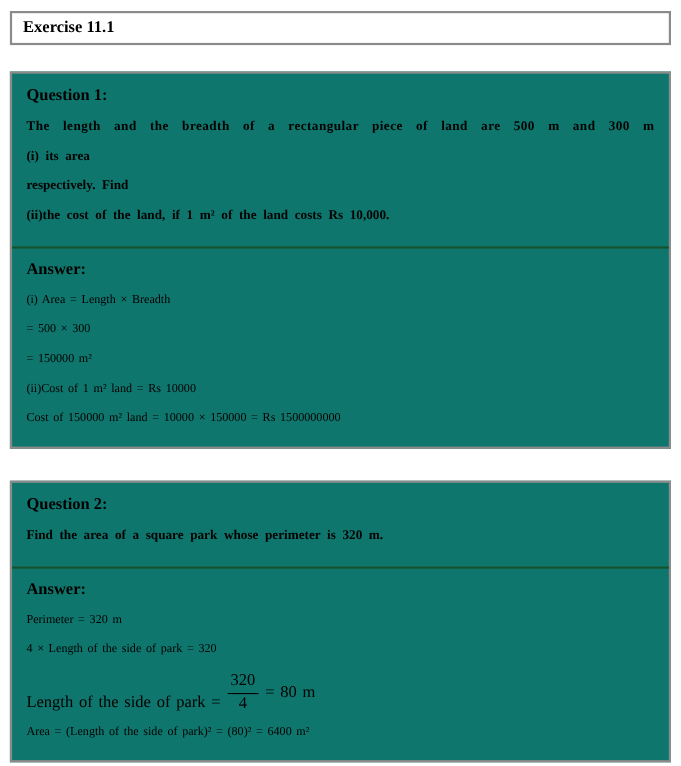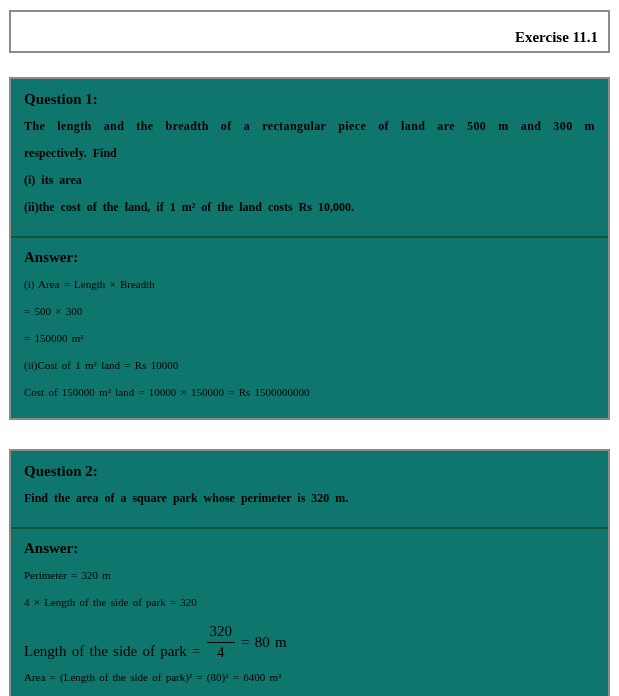--- a/index.html
+++ b/index.html
@@ -12,25 +12,24 @@
   .page {
     width: 619px;
     height: 696px;
     box-sizing: border-box;
     padding: 10px 9px 0 9px;
     background: #ffffff;
     overflow: hidden;
   }
   .title-box {
     border: 2px solid #8b8b8b;
-    padding: 15px 10px 4px 10px;
+    padding: 3px 10px 4px 10px;
     font-weight: bold;
     font-size: 15px;
     line-height: 20px;
-    text-align: right;
   }
   .q-card {
     border: 2px solid #8b8b8b;
     background: #0f766e;
   }
   .q-card.q1 { margin-top: 24px; }
   .q-card.q2 { margin-top: 29px; }
   .q-body {
     padding: 7px 13px 15px 13px;
   }
@@ -93,22 +92,22 @@
 <div class="page">
 
   <div class="title-box">
     <span>Exercise 11.1</span>
   </div>
 
   <section class="q-card q1">
     <div class="q-body">
       <div class="q-heading">Question 1:</div>
       <div class="q-line justify-last">The length and the breadth of a rectangular piece of land are 500 m and 300 m</div>
+      <div class="q-line">(i) its area</div>
       <div class="q-line">respectively. Find</div>
-      <div class="q-line">(i) its area</div>
       <div class="q-line">(ii)the cost of the land, if 1 m² of the land costs Rs 10,000.</div>
     </div>
     <div class="a-section">
       <div class="a-heading">Answer:</div>
       <div class="a-line">(i) Area = Length × Breadth</div>
       <div class="a-line">= 500 × 300</div>
       <div class="a-line">= 150000 m²</div>
       <div class="a-line">(ii)Cost of 1 m² land = Rs 10000</div>
       <div class="a-line">Cost of 150000 m² land = 10000 × 150000 = Rs 1500000000</div>
     </div>

